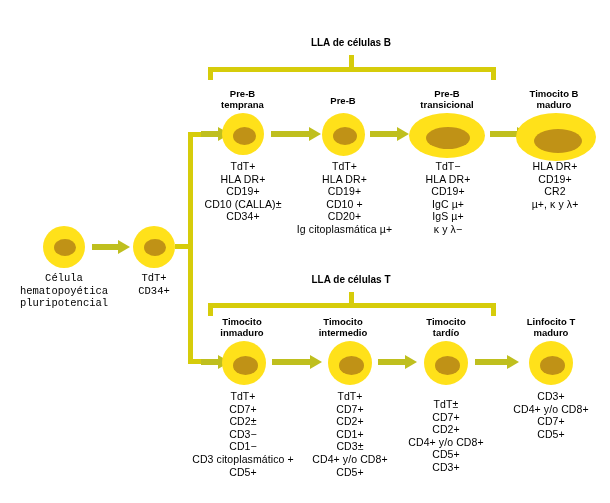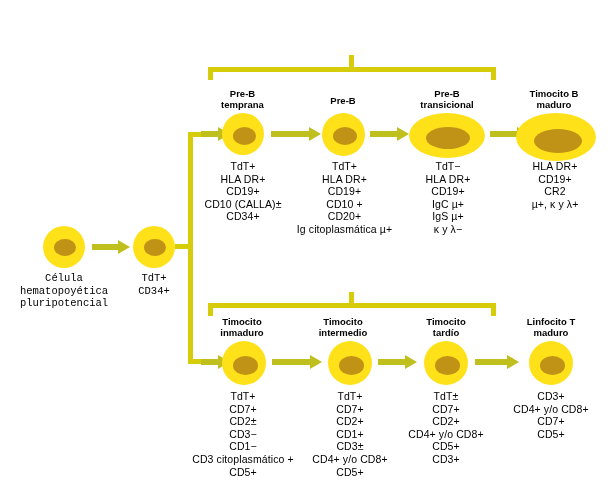--- a/index.html
+++ b/index.html
@@ -118,20 +118,21 @@
 CD34+</div>
 
   <div class="ln" style="left:175px; top:244px; width:17px; height:5px;"></div>
 
   <div class="ln" style="left:188px; top:132px; width:5px; height:232px;"></div>
 
   <div class="ln" style="left:188px; top:132px; width:17px; height:5px;"></div>
 
   <div class="ln" style="left:188px; top:359px; width:17px; height:5px;"></div>
 
+  <div class="sectiontitle" style="left:241px; top:37px; width:220px;">LLA de células B</div>
   <div class="bracketline" style="left:349px; top:55px; width:5px; height:14px;"></div>
   <div class="bracketline" style="left:208px; top:67px; width:288px; height:5px;"></div>
   <div class="bracketline" style="left:208px; top:67px; width:5px; height:13px;"></div>
   <div class="bracketline" style="left:491px; top:67px; width:5px; height:13px;"></div>
 
   <div class="lbl" style="left:200px; top:88px; width:85px;">Pre-B
 temprana</div>
   <div class="arrow" style="left:201px; top:127px; width:31px; height:14px;">
     <div class="shaft" style="top:4px; width:18px; height:6px;"></div>
     <div class="head" style="left:17px; top:0px;"></div>
@@ -186,20 +187,21 @@
   <div class="lbl" style="left:509px; top:88px; width:90px;">Timocito B
 maduro</div>
   <div class="cell" style="left:516px; top:113px; width:80px; height:48px;">
     <div class="nucleus" style="left:18px; top:16px; width:48px; height:24px;"></div>
   </div>
   <div class="markers" style="left:505px; top:160px; width:100px;">HLA DR+
 CD19+
 CR2</div>
   <div class="markers under" style="left:505px; top:198px; width:100px;">µ+, κ y λ+</div>
 
+  <div class="sectiontitle" style="left:241px; top:274px; width:220px;">LLA de células T</div>
   <div class="bracketline" style="left:349px; top:292px; width:5px; height:14px;"></div>
   <div class="bracketline" style="left:208px; top:303px; width:288px; height:5px;"></div>
   <div class="bracketline" style="left:208px; top:303px; width:5px; height:13px;"></div>
   <div class="bracketline" style="left:491px; top:303px; width:5px; height:13px;"></div>
 
   <div class="lbl" style="left:199px; top:316px; width:86px;">Timocito
 inmaduro</div>
   <div class="arrow" style="left:201px; top:355px; width:31px; height:14px;">
     <div class="shaft" style="top:4px; width:18px; height:6px;"></div>
     <div class="head" style="left:17px; top:0px;"></div>
@@ -236,21 +238,21 @@
   <div class="arrow" style="left:378px; top:355px; width:40px; height:14px;">
     <div class="shaft" style="top:4px; width:28px; height:6px;"></div>
     <div class="head" style="left:27px; top:0px;"></div>
   </div>
 
   <div class="lbl" style="left:403px; top:316px; width:86px;">Timocito
 tardío</div>
   <div class="cell" style="left:424px; top:341px; width:44px; height:44px;">
     <div class="nucleus" style="left:11px; top:15px; width:25px; height:19px;"></div>
   </div>
-  <div class="markers" style="left:396px; top:390px; width:100px;">TdT±
+  <div class="markers" style="left:396px; top:398px; width:100px;">TdT±
 CD7+
 CD2+
 CD4+ y/o CD8+
 CD5+
 CD3+</div>
 
   <div class="arrow" style="left:475px; top:355px; width:45px; height:14px;">
     <div class="shaft" style="top:4px; width:33px; height:6px;"></div>
     <div class="head" style="left:32px; top:0px;"></div>
   </div>

